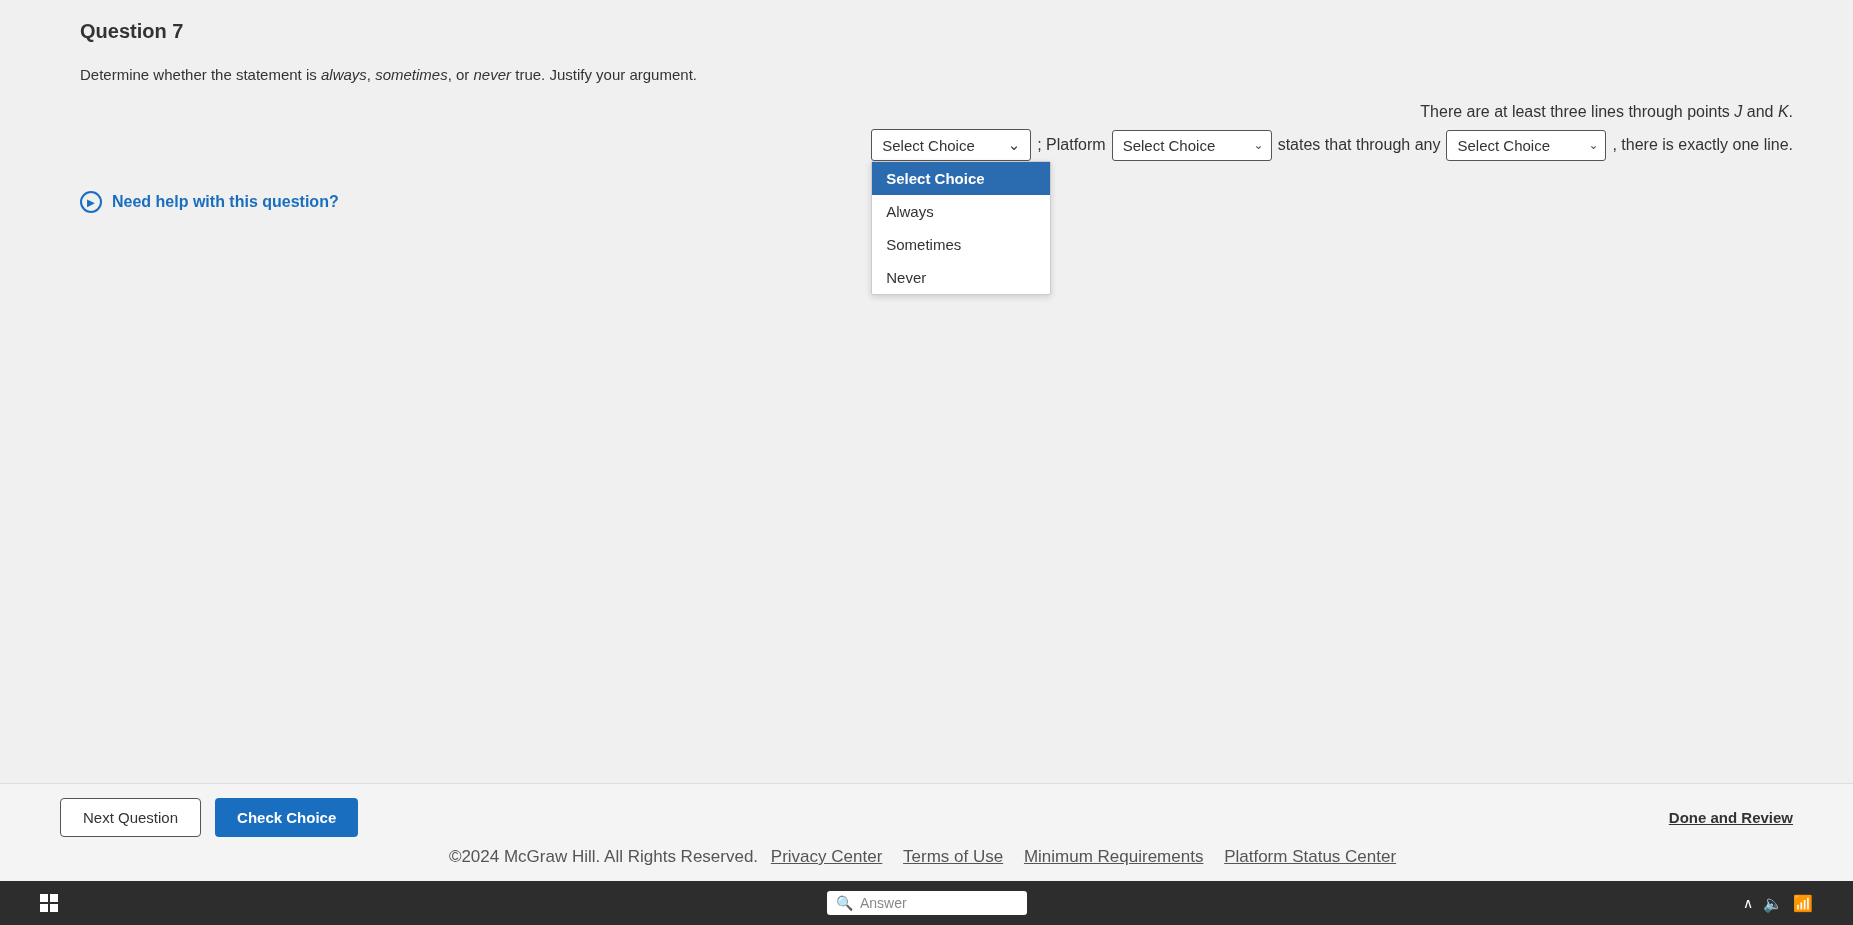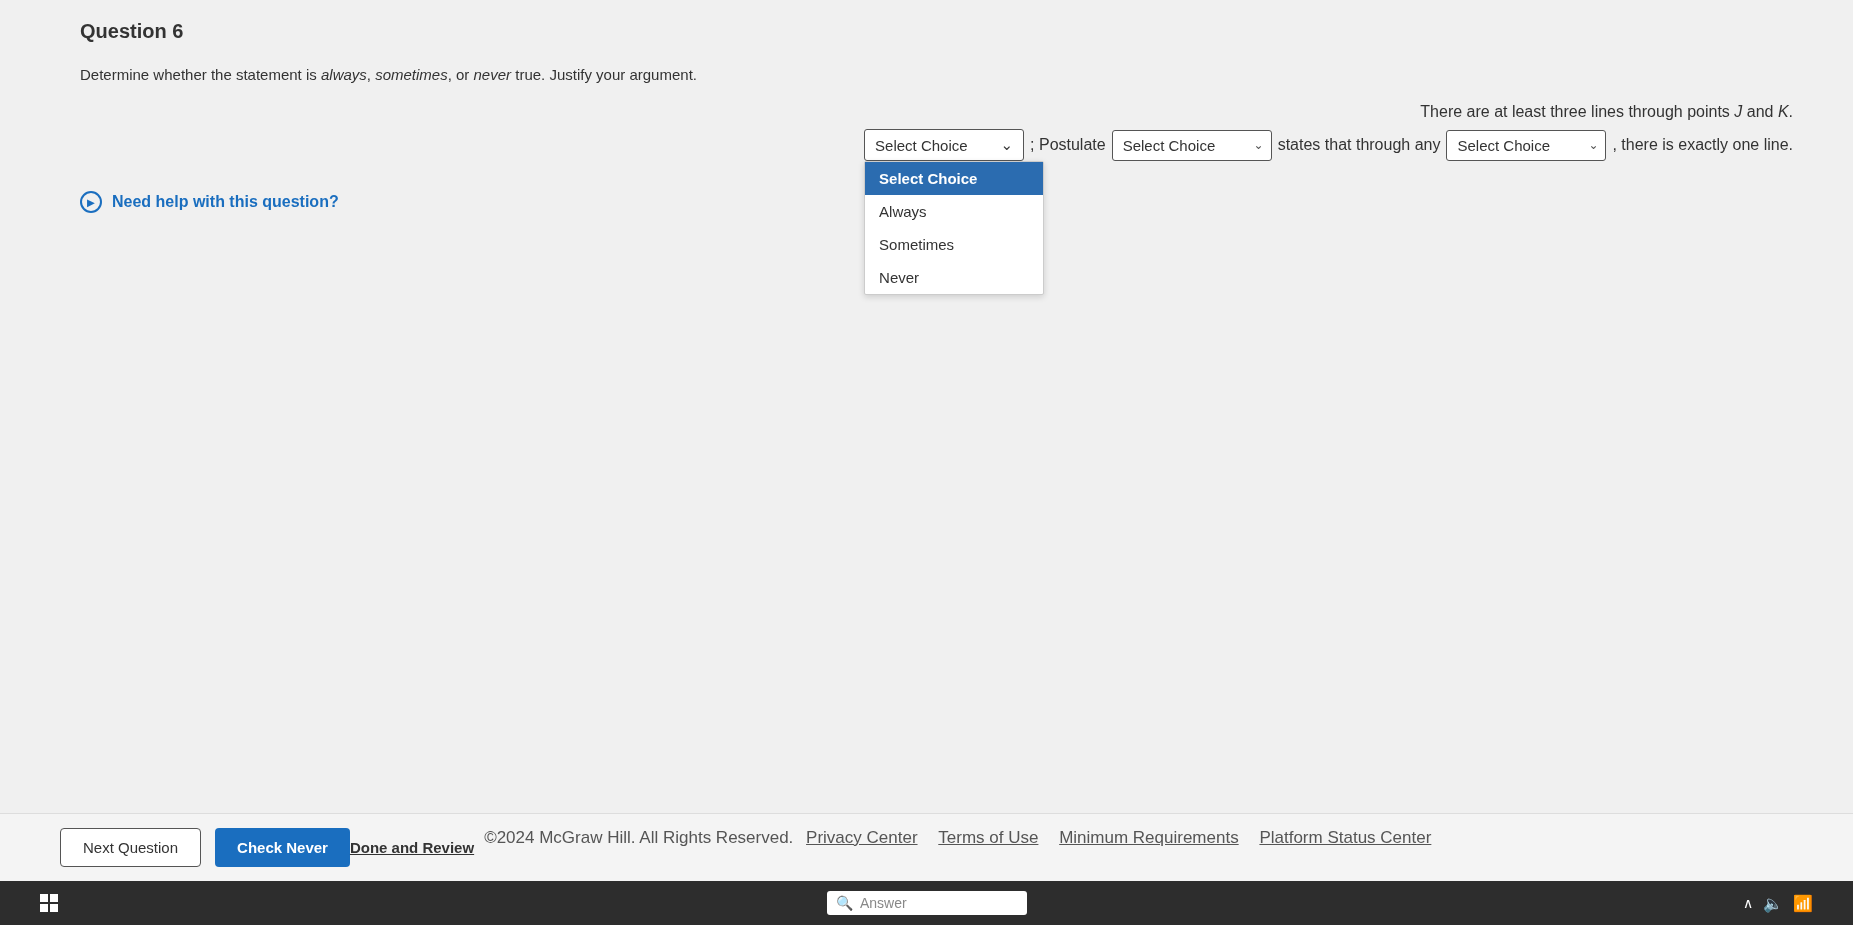--- a/index.html
+++ b/index.html
@@ -106,21 +106,21 @@
       align-items: center;
       justify-content: center;
       font-size: 13px;
       color: #1a6ebf;
     }
     .bottom-bar {
       background: #f4f4f4;
       border-top: 1px solid #ddd;
       padding: 14px 60px;
       display: flex;
-      flex-direction: row;
+      flex-direction: column;
       gap: 10px;
     }
     .button-row {
       display: flex;
       align-items: center;
       justify-content: space-between;
     }
     .button-group {
       display: flex;
       gap: 14px;
@@ -209,21 +209,21 @@
     }
     .open-dropdown-container {
       position: relative;
       display: inline-block;
     }
   </style>
 </head>
 <body>
 
 <div class="main-content">
-  <div class="question-header">Question 6</div>
+  <div class="question-header">Question 7</div>
 
   <div class="question-body">
     Determine whether the statement is <em>always</em>, <em>sometimes</em>, or <em>never</em> true. Justify your argument.
   </div>
 
   <div class="sentence-row">
     <span>There are at least three lines through points <em>J</em> and <em>K</em>.</span>
   </div>
 
   <div class="sentence-row">
@@ -234,21 +234,21 @@
         <span style="margin-left:auto;">⌄</span>
       </div>
       <div class="dropdown-menu">
         <div class="dropdown-menu-item selected">Select Choice</div>
         <div class="dropdown-menu-item">Always</div>
         <div class="dropdown-menu-item">Sometimes</div>
         <div class="dropdown-menu-item">Never</div>
       </div>
     </div>
 
-    <span>; Postulate</span>
+    <span>; Platform</span>
 
     <div class="dropdown-wrapper">
       <select class="select-dropdown">
         <option>Select Choice</option>
         <option>1</option>
         <option>2</option>
         <option>3</option>
         <option>4</option>
         <option>5</option>
       </select>
@@ -274,21 +274,21 @@
   <div class="help-row">
     <div class="help-icon">►</div>
     <span>Need help with this question?</span>
   </div>
 </div>
 
 <div class="bottom-bar">
   <div class="button-row">
     <div class="button-group">
       <button class="btn-next">Next Question</button>
-      <button class="btn-check">Check Never</button>
+      <button class="btn-check">Check Choice</button>
     </div>
     <span class="done-review">Done and Review</span>
   </div>
   <div class="footer-links">
     <span>©2024 McGraw Hill. All Rights Reserved.</span>
     <a href="#">Privacy Center</a>
     <a href="#">Terms of Use</a>
     <a href="#">Minimum Requirements</a>
     <a href="#">Platform Status Center</a>
   </div>

